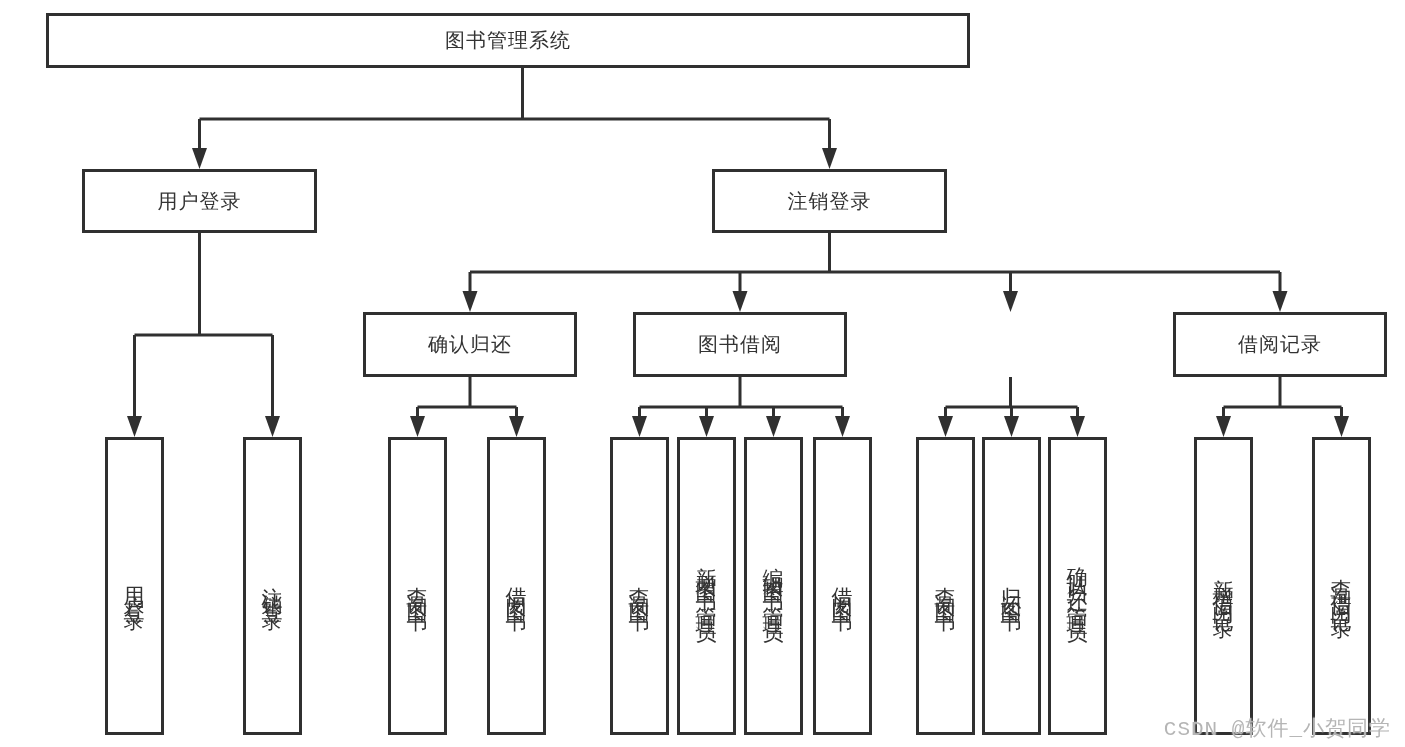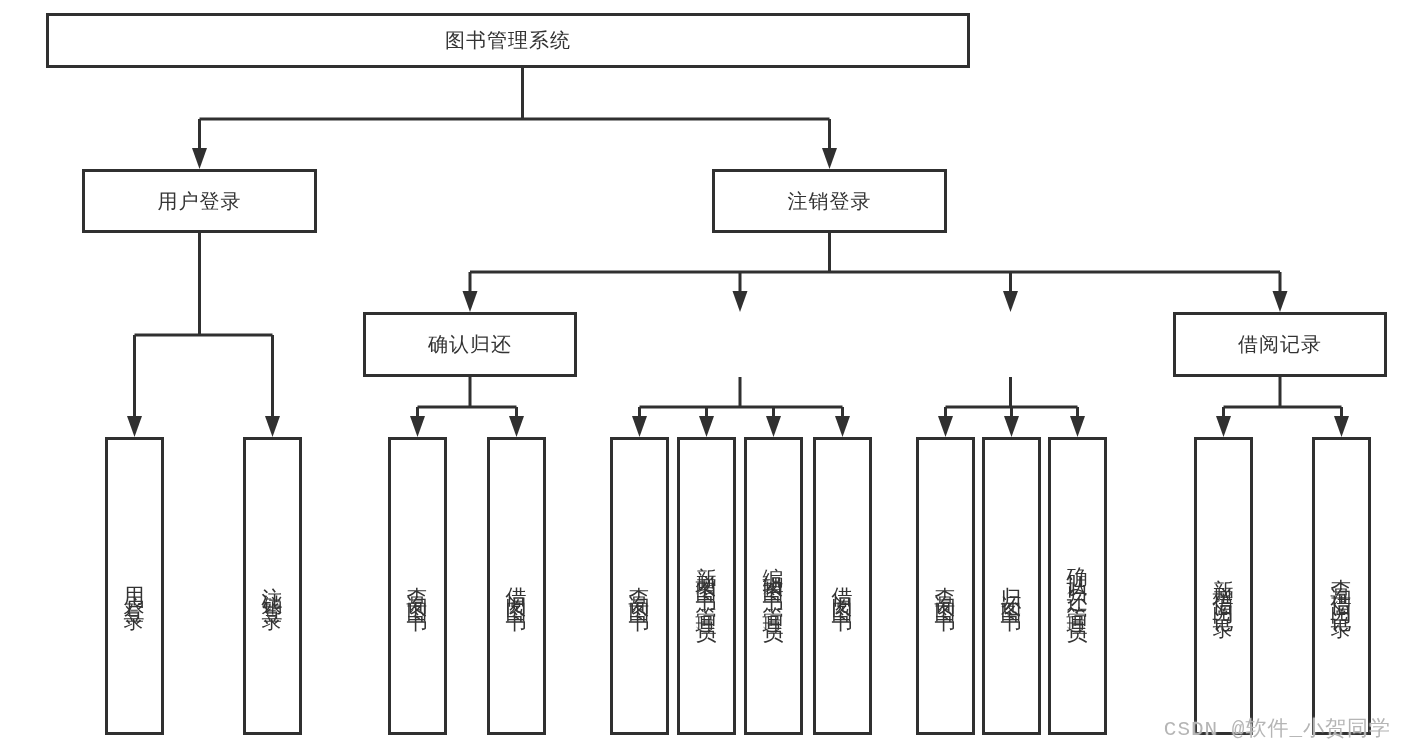--- a/index.html
+++ b/index.html
@@ -105,20 +105,23 @@
   <div class="node lvl2" style="left:82px">
     <span>用户登录</span>
   </div>
   <div class="node lvl2" style="left:712px">
     <span>注销登录</span>
   </div>
 
   <div class="node lvl3" style="left:363px">
     <span>确认归还</span>
   </div>
+  <div class="node lvl3" style="left:633px">
+    <span>图书借阅</span>
+  </div>
   <div class="node lvl3" style="left:1173px">
     <span>借阅记录</span>
   </div>
 
   <div class="node leaf" style="left:105px">
     <span class="vtext">用户登录</span>
   </div>
   <div class="node leaf" style="left:243px">
     <span class="vtext">注销登录</span>
   </div>

